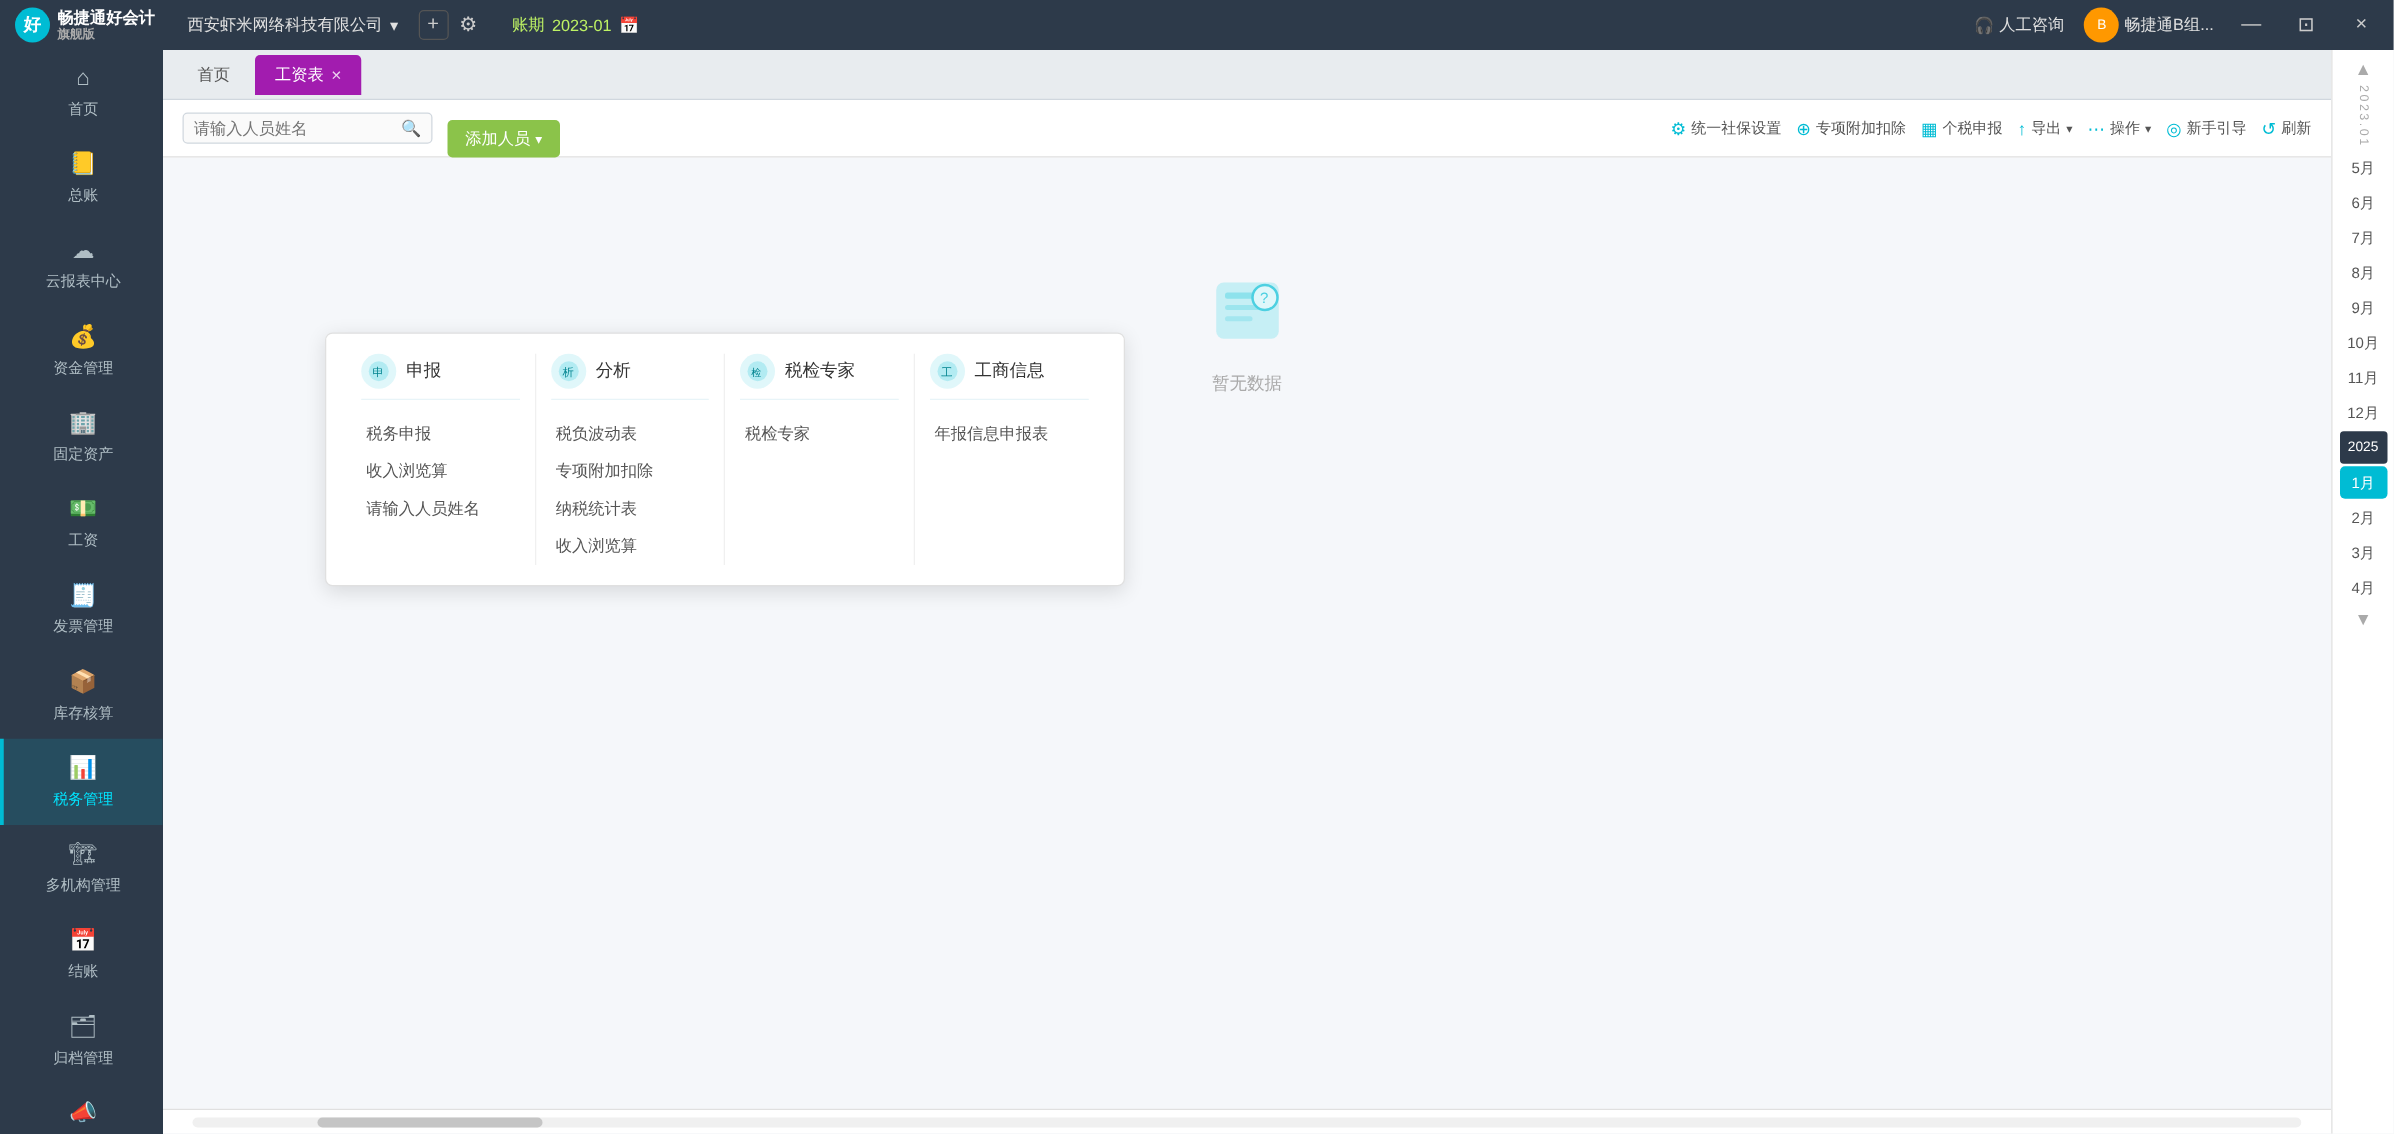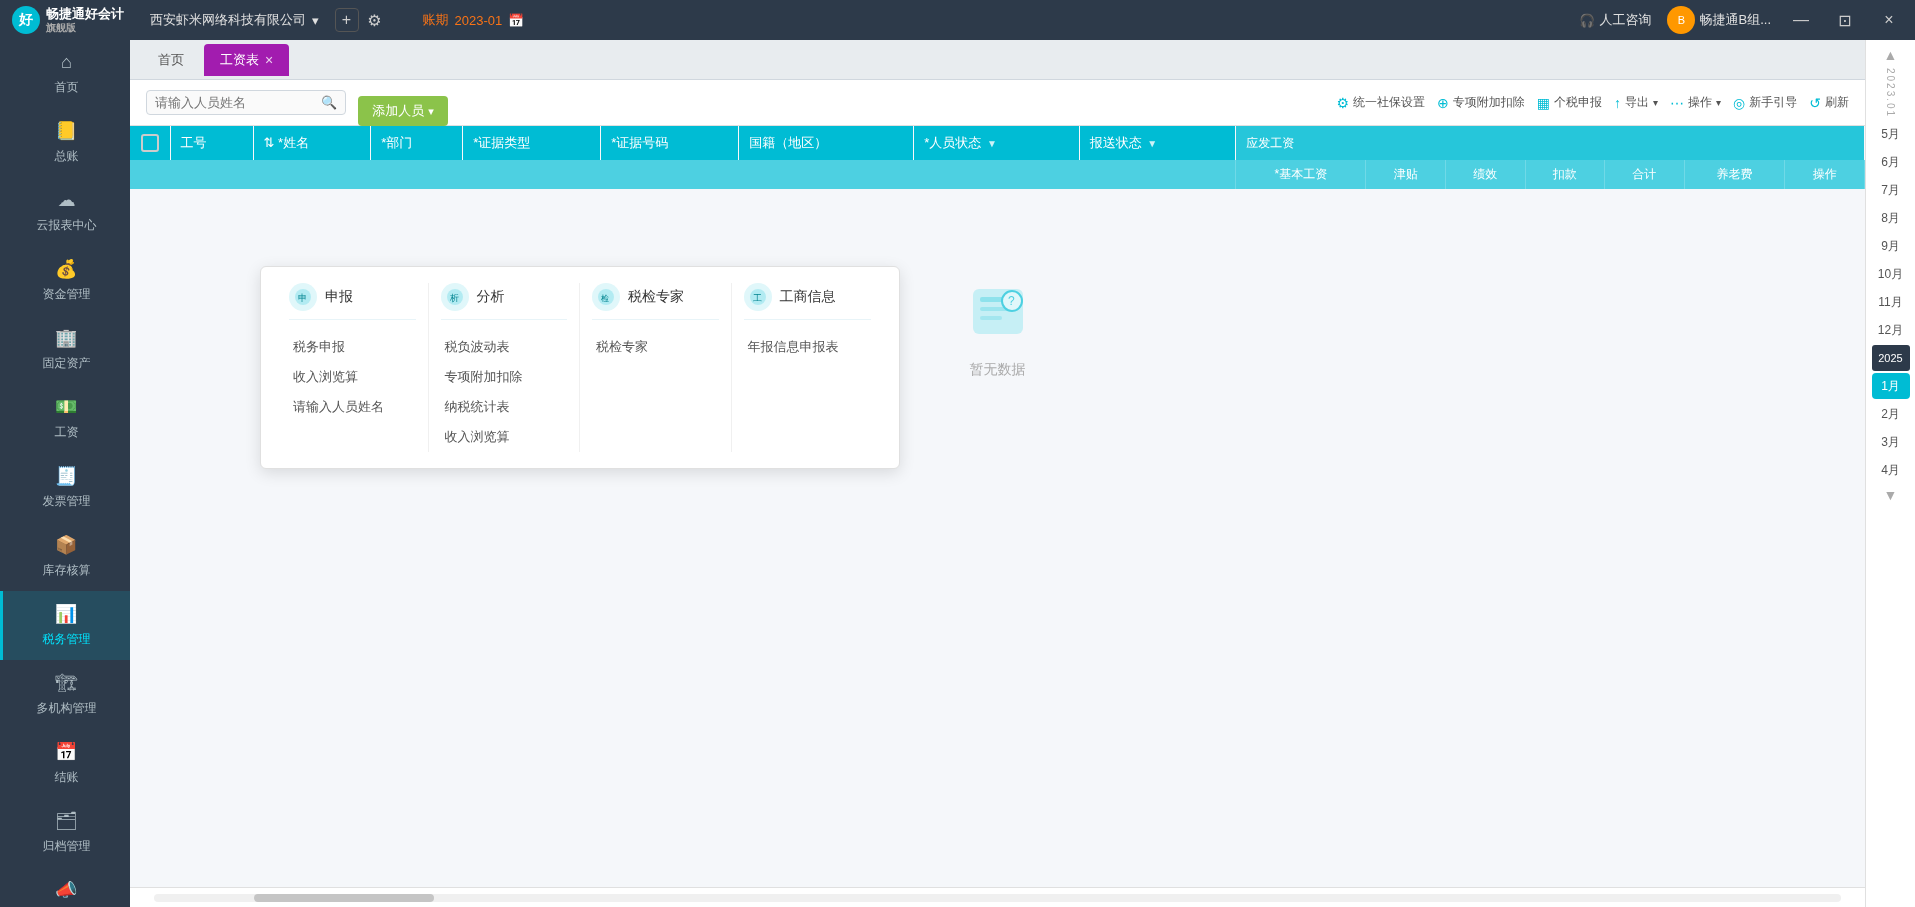--- a/index.html
+++ b/index.html
@@ -46,23 +46,23 @@
       color: #e0e0e0;
       font-size: 13px;
       cursor: pointer;
       padding: 4px 8px;
       border-radius: 4px;
     }
     .period-info {
       display: flex;
       align-items: center;
       gap: 6px;
-      color: #f97316;
-      font-size: 13px;
-      margin-left: 36px;
+      color: #bef264;
+      font-size: 13px;
+      margin-left: 23px;
     }
     .top-bar-actions {
       margin-left: auto;
       display: flex;
       align-items: center;
       gap: 16px;
       color: #e0e0e0;
       font-size: 13px;
     }
     .top-bar-action {
@@ -578,50 +578,20 @@
       <div class="toolbar-action">
         <span class="t-icon">↺</span>
         <span>刷新</span>
       </div>
     </div>
 
     <div style="flex:1; overflow:hidden; position:relative; display:flex; flex-direction:column;">
       <div class="table-wrap">
         <table>
           <thead>
-            <tr class="table-header">
-              <th style="width:40px; text-align:center;">
-                <span class="checkbox-cell"></span>
-              </th>
-              <th>工号</th>
-              <th>
-                <span>⇅</span> *姓名
-              </th>
-              <th>*部门</th>
-              <th>*证据类型</th>
-              <th>*证据号码</th>
-              <th>国籍（地区）</th>
-              <th>
-                *人员状态 <span class="filter-icon">▼</span>
-              </th>
-              <th>
-                报送状态 <span class="filter-icon">▼</span>
-              </th>
-              <th colspan="7" class="col-group-label" style="background:#26c6da;">应发工资</th>
-            </tr>
-            <tr class="table-sub-header">
-              <th colspan="9"></th>
-              <th>*基本工资</th>
-              <th>津贴</th>
-              <th>绩效</th>
-              <th>扣款</th>
-              <th>合计</th>
-              <th>养老费</th>
-              <th>操作</th>
-            </tr>
           </thead>
           <tbody>
           </tbody>
         </table>
 
         <div class="empty-state">
           <svg class="empty-icon" viewBox="0 0 80 80" xmlns="http://www.w3.org/2000/svg">
             <rect x="15" y="20" width="50" height="45" rx="6" fill="#b2ebf2" opacity="0.7"></rect>
             <rect x="22" y="28" width="36" height="5" rx="2" fill="#80deea" opacity="0.8"></rect>
             <rect x="22" y="38" width="28" height="4" rx="2" fill="#80deea" opacity="0.6"></rect>

